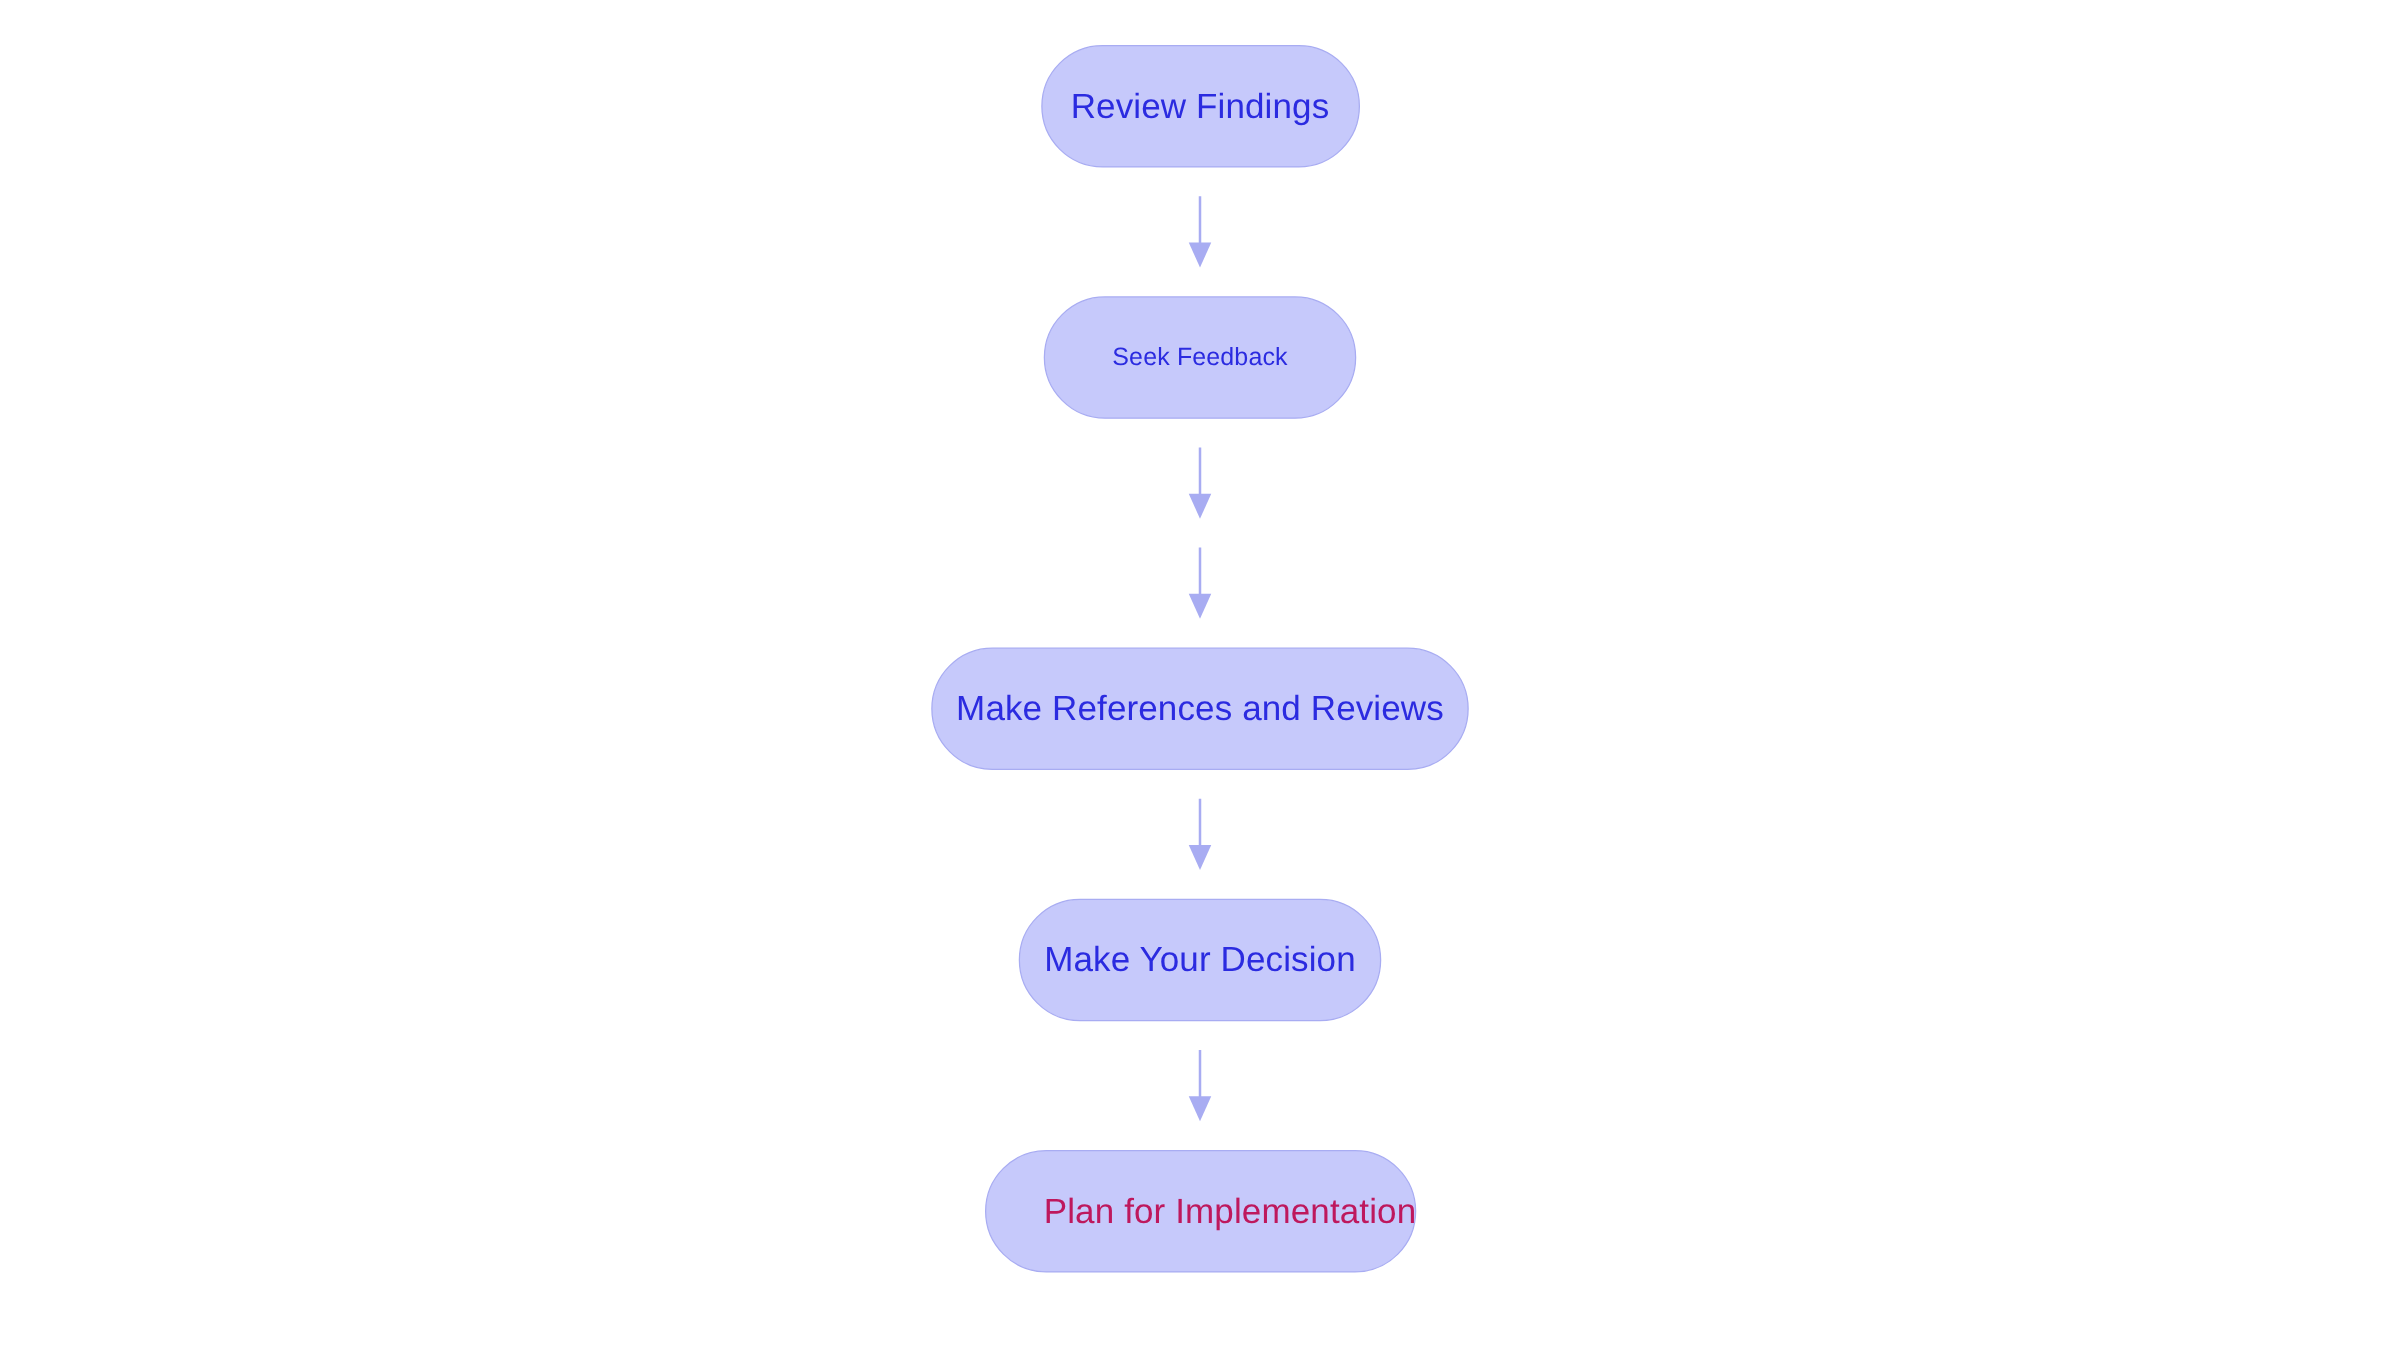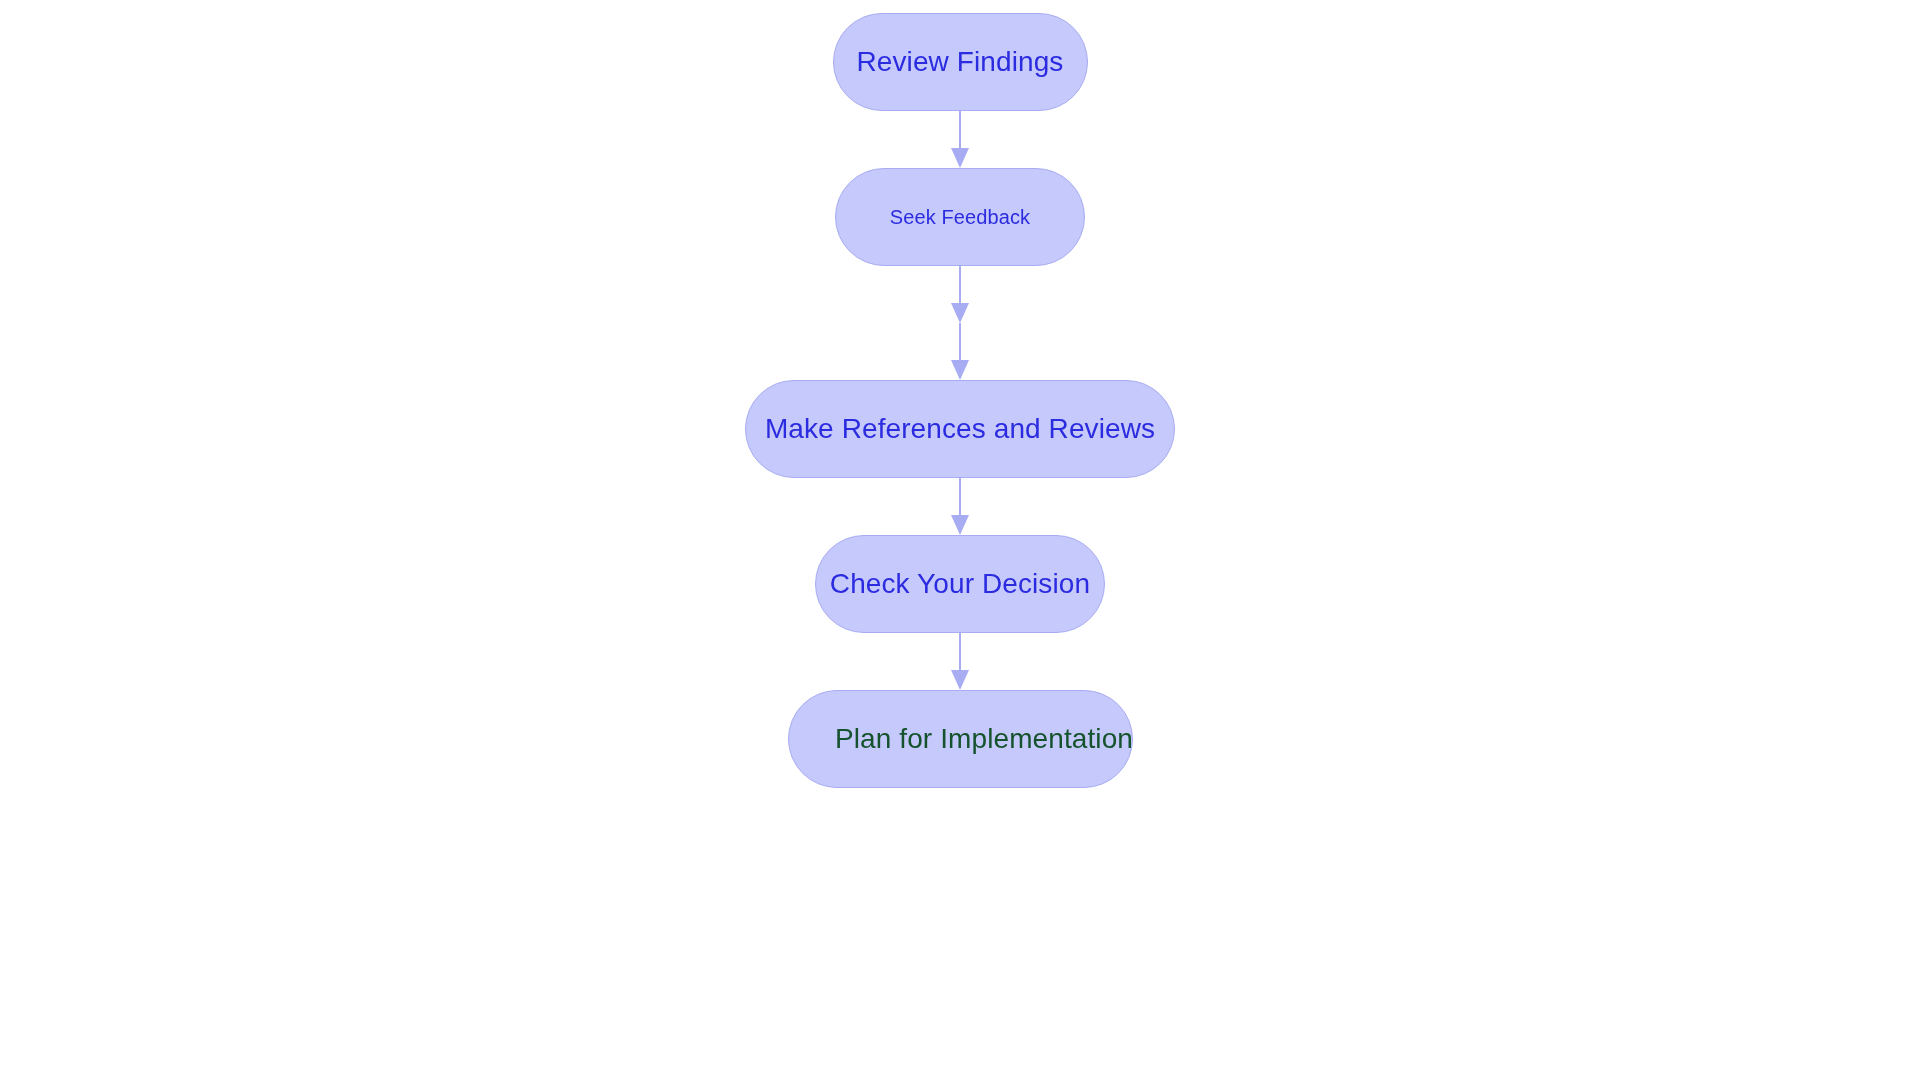--- a/index.html
+++ b/index.html
@@ -24,20 +24,21 @@
 
   .flow-column {
     position: absolute;
     left: 0;
     top: 0;
     width: 1920px;
     height: 1083px;
     display: flex;
     flex-direction: column;
     align-items: center;
+    gap: 23px;
   }
 
   .flow-node {
     position: relative;
     box-sizing: border-box;
     height: 98px;
     border-radius: 49px;
     background: #c6c9fb;
     border: 1.6px solid #a8acf2;
     display: flex;
@@ -122,26 +123,26 @@
     <div class="flow-node" style="width: 430px; background: rgb(198, 201, 251); border-color: rgb(168, 172, 242);">
       <span class="flow-node-label" style="color: rgb(43, 43, 224); font-size: 28px;">Make References and Reviews</span>
     </div>
 
     <div class="flow-connector" style="height:57px;">
       <div class="connector-line" style="background: rgb(168, 172, 242);"></div>
       <div class="connector-arrowhead" style="border-top-color: rgb(168, 172, 242);"></div>
     </div>
 
     <div class="flow-node" style="width: 290px; background: rgb(198, 201, 251); border-color: rgb(168, 172, 242);">
-      <span class="flow-node-label" style="color: rgb(43, 43, 224); font-size: 28px;">Check Your Decision</span>
+      <span class="flow-node-label" style="color: rgb(43, 43, 224); font-size: 28px;">Make Your Decision</span>
     </div>
 
     <div class="flow-connector" style="height:57px;">
       <div class="connector-line" style="background: rgb(168, 172, 242);"></div>
       <div class="connector-arrowhead" style="border-top-color: rgb(168, 172, 242);"></div>
     </div>
 
     <div class="flow-node" style="width: 345px; background: rgb(198, 201, 251); border-color: rgb(168, 172, 242);">
-      <span class="flow-node-label" style="color: #14532d; font-size: 28px; margin-left: 48px;">Plan for Implementation</span>
+      <span class="flow-node-label" style="color: #be185d; font-size: 28px; margin-left: 48px;">Plan for Implementation</span>
     </div>
 
   </div>
 </div>
 
 </body></html>

